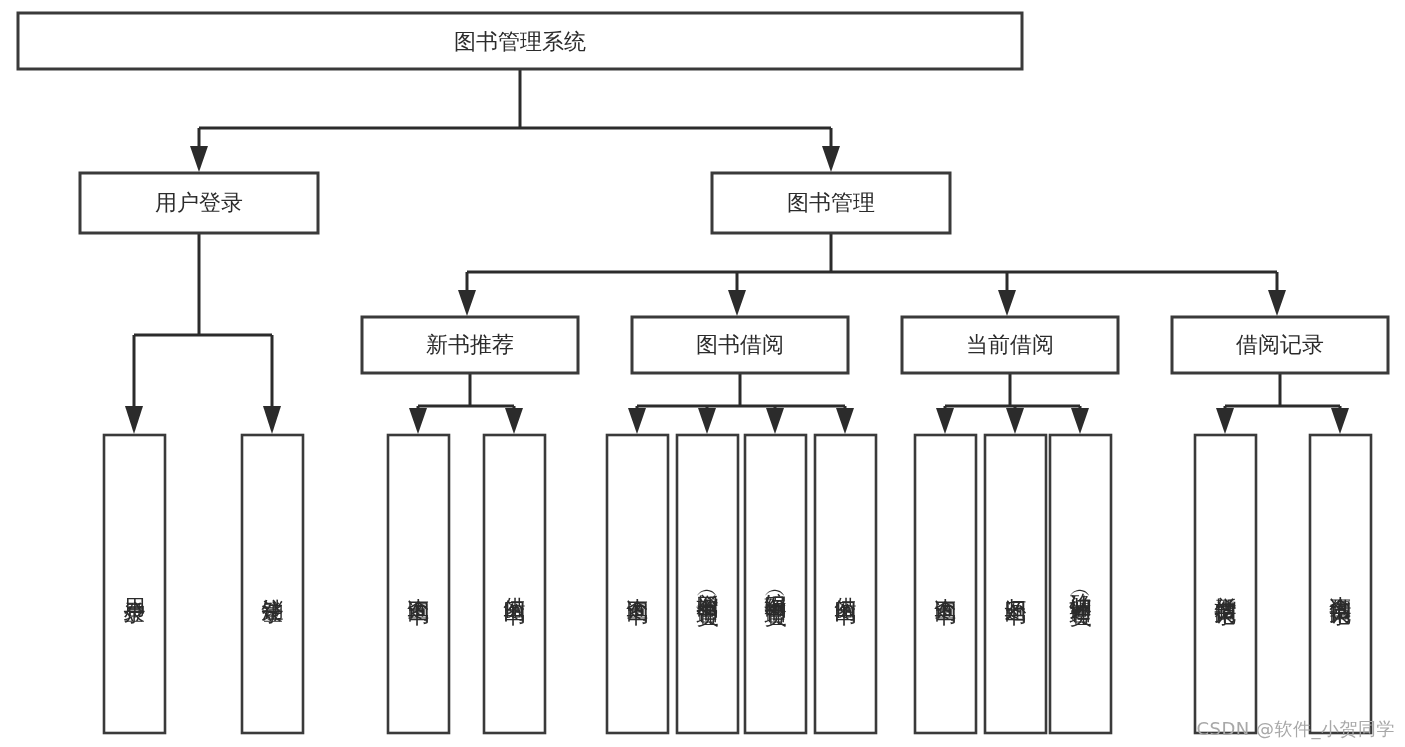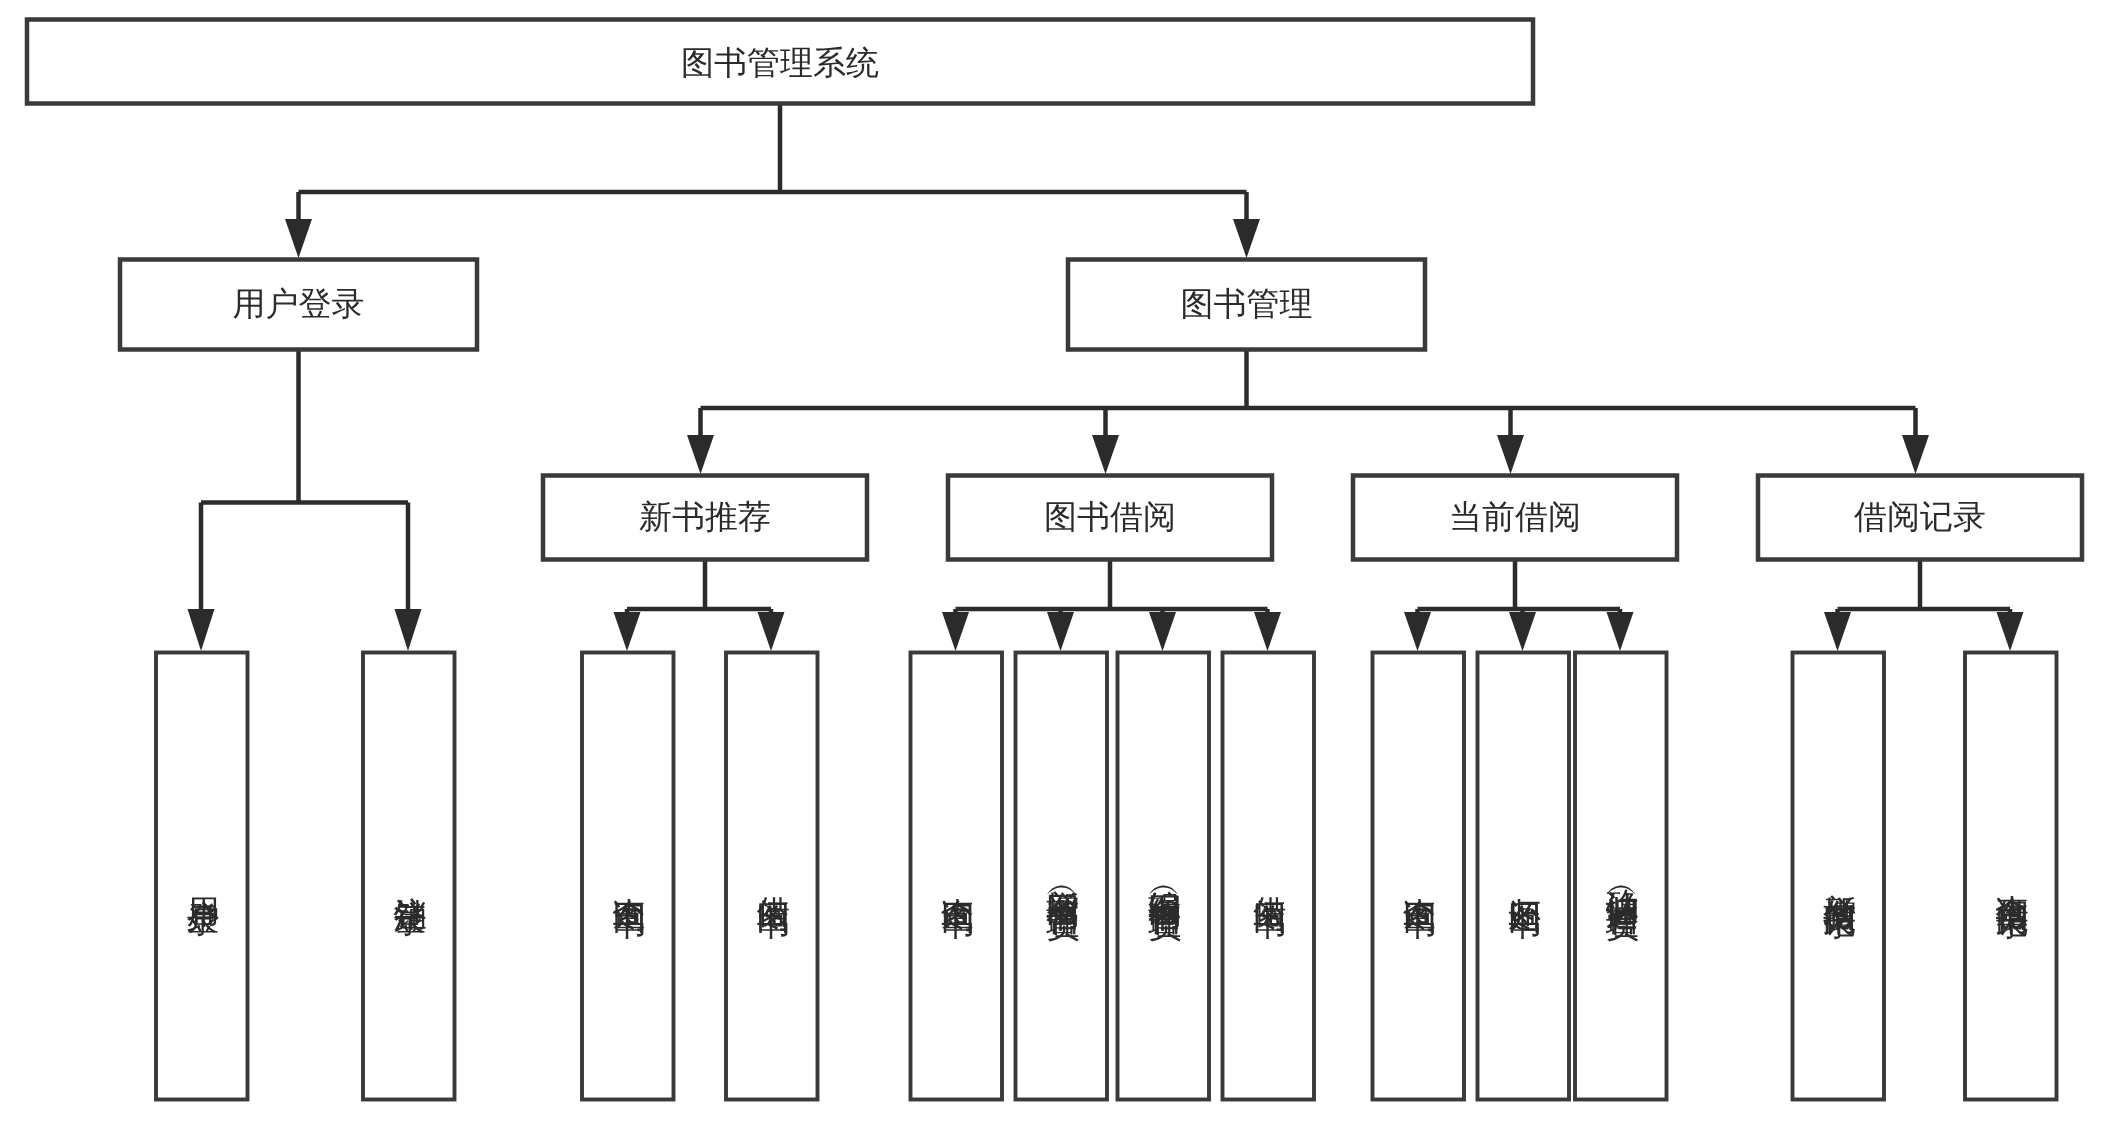--- a/index.html
+++ b/index.html
@@ -252,14 +252,15 @@
     <span class="leaf-label">确认归还（管理员）</span>
   </div>
 
   <div class="leaf-label-wrap" style="left:1195px; top:435px; width:61px; height:298px;">
     <span class="leaf-label">新增借阅记录</span>
   </div>
   <div class="leaf-label-wrap" style="left:1310px; top:435px; width:61px; height:298px;">
     <span class="leaf-label">查询借阅记录</span>
   </div>
 
+  <div class="watermark">CSDN @软件_小贺同学</div>
 
 </div>
 
 </body></html>

